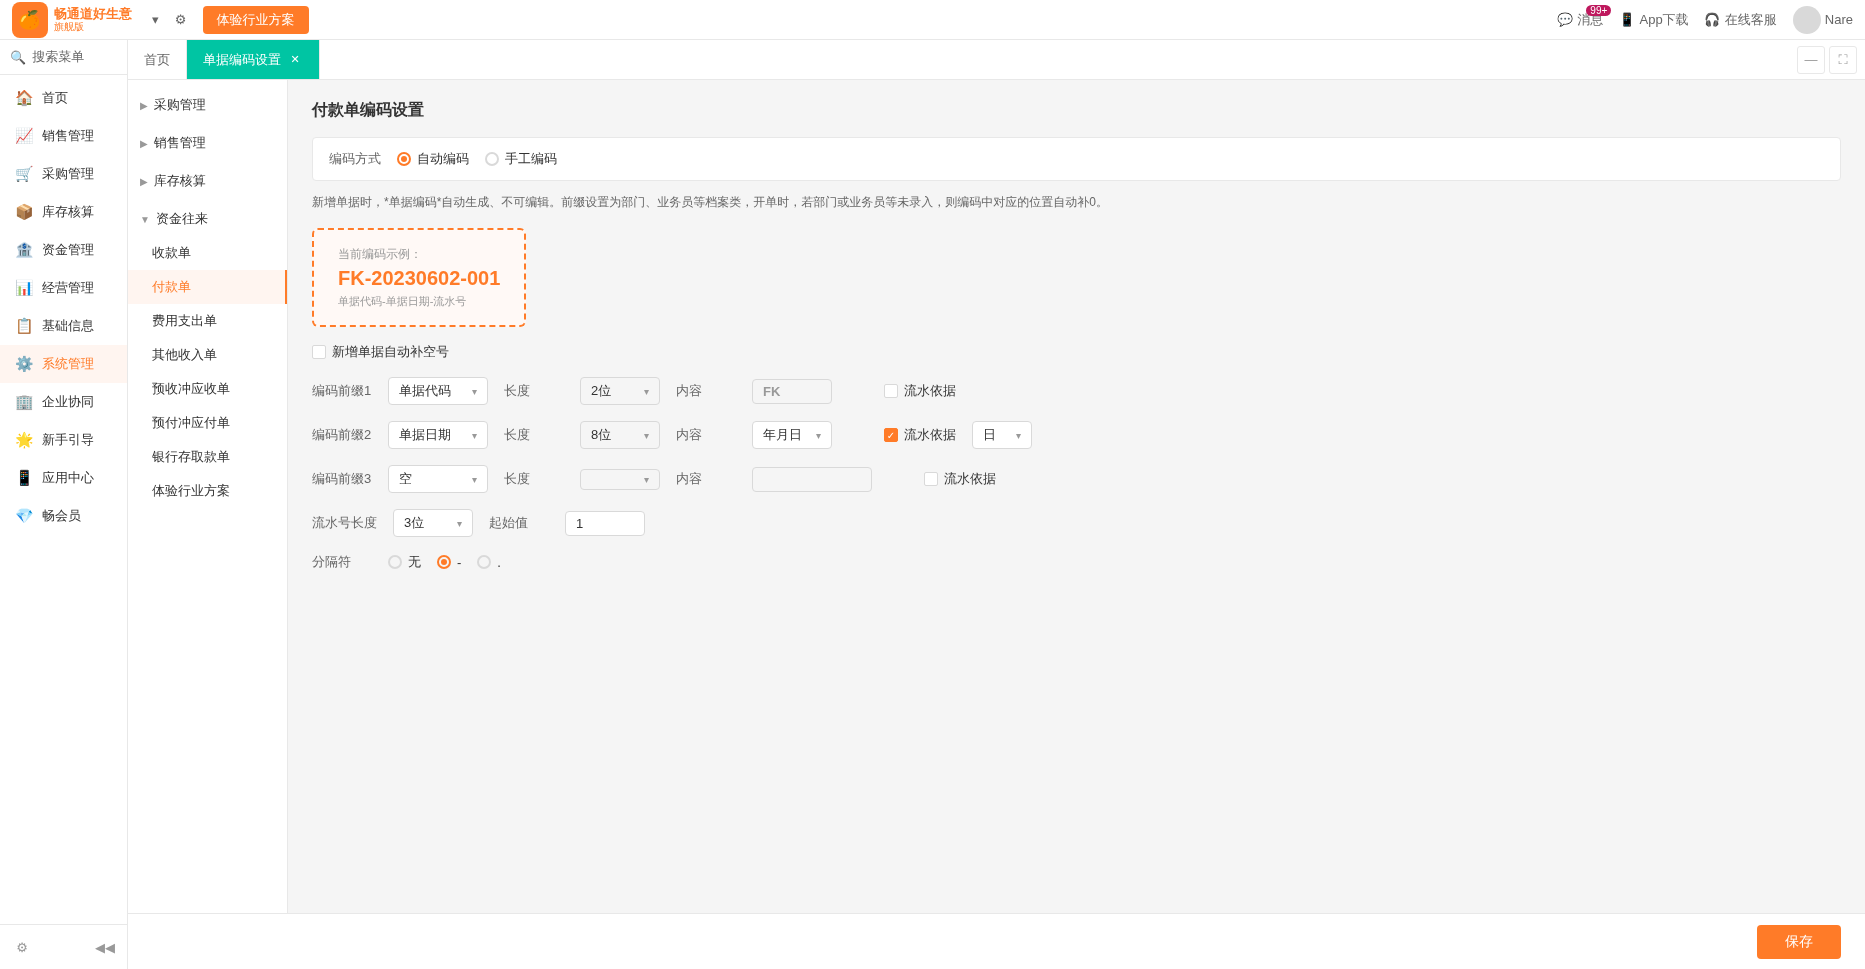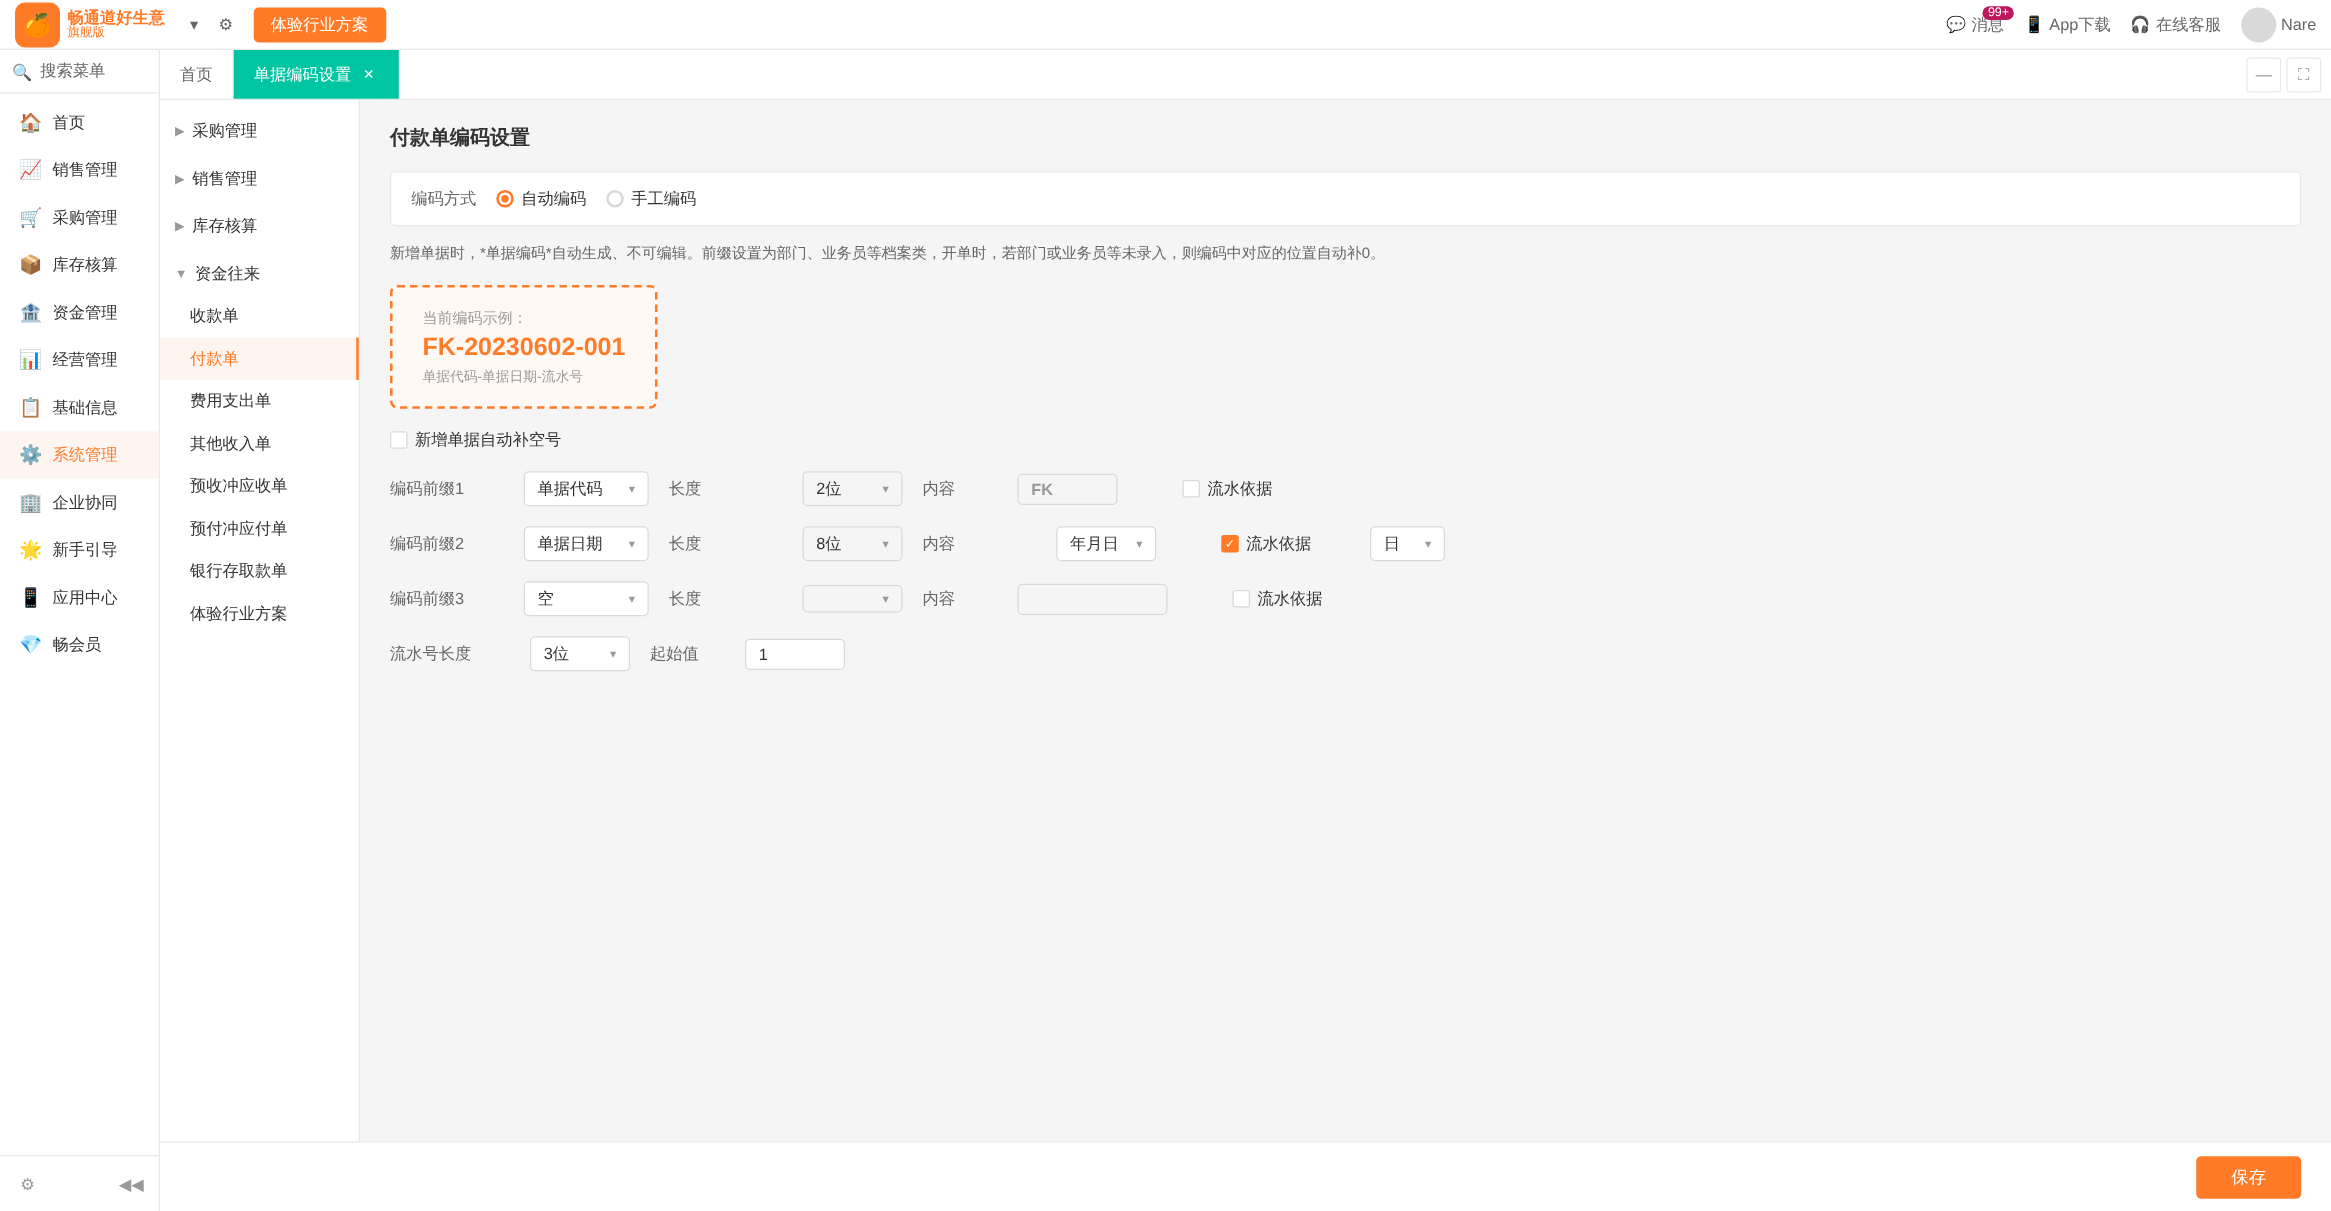--- a/index.html
+++ b/index.html
@@ -71,21 +71,21 @@
     .code-preview-label { color: #999; font-size: 12px; margin-bottom: 4px; }
     .code-preview-value { color: #ff7b28; font-size: 20px; font-weight: bold; }
     .code-preview-desc { color: #999; font-size: 11px; margin-top: 4px; }
 
     
     .checkbox-row { display: flex; align-items: center; gap: 6px; margin-bottom: 16px; color: #333; font-size: 13px; }
 
     
     .form-row { display: flex; align-items: center; gap: 16px; margin-bottom: 16px; }
     .form-label { color: #666; font-size: 13px; white-space: nowrap; min-width: 60px; }
-    .form-select { display: flex; align-items: center; border: 1px solid #d9d9d9; border-radius: 4px; padding: 4px 10px; background: #fff; cursor: pointer; gap: 8px; min-width: 90px; color: #333; font-size: 13px; margin-left: 31px; }
+    .form-select { display: flex; align-items: center; border: 1px solid #d9d9d9; border-radius: 4px; padding: 4px 10px; background: #fff; cursor: pointer; gap: 8px; min-width: 90px; color: #333; font-size: 13px; }
     .form-select .arrow { color: #999; font-size: 10px; margin-left: auto; }
     .form-input { border: 1px solid #d9d9d9; border-radius: 4px; padding: 4px 10px; color: #999; font-size: 13px; min-width: 60px; background: #f5f5f5; font-weight: bold; }
     .form-input-editable { border: 1px solid #d9d9d9; border-radius: 4px; padding: 4px 10px; color: #333; font-size: 13px; min-width: 60px; background: #fff; }
     .checkbox-inline { display: flex; align-items: center; gap: 6px; color: #333; font-size: 13px; padding-left: 36px; }
     .cb-checked { width: 14px; height: 14px; background: #ff7b28; border: 1px solid #ff7b28; border-radius: 2px; display: flex; align-items: center; justify-content: center; color: #fff; font-size: 10px; }
     .cb-unchecked { width: 14px; height: 14px; background: #fff; border: 1px solid #d9d9d9; border-radius: 2px; }
 
     
     .separator-row { display: flex; align-items: center; gap: 16px; margin-bottom: 16px; }
     .radio-inline { display: flex; align-items: center; gap: 6px; color: #333; font-size: 13px; cursor: pointer; }
@@ -379,20 +379,35 @@
           <span class="form-label">流水号长度</span>
           <div class="form-select" style="min-width:80px;">
             <span>3位</span>
             <span class="arrow">▾</span>
           </div>
           <span class="form-label">起始值</span>
           <input type="text" class="form-input-editable" style="width: 80px;" value="1">
         </div>
 
         
+        <div class="separator-row">
+          <span class="form-label">分隔符</span>
+          <label class="radio-inline" style="display:flex;align-items:center;gap:6px;cursor:pointer;">
+            <div class="radio-custom"></div>
+            <span>无</span>
+          </label>
+          <label class="radio-inline" style="display:flex;align-items:center;gap:6px;cursor:pointer;">
+            <div class="radio-custom checked"></div>
+            <span>-</span>
+          </label>
+          <label class="radio-inline" style="display:flex;align-items:center;gap:6px;cursor:pointer;">
+            <div class="radio-custom"></div>
+            <span>.</span>
+          </label>
+        </div>
 
       </div>
     </div>
 
     <div class="bottom-bar">
       <button class="save-btn">保存</button>
     </div>
 
   </div>
 </div>

